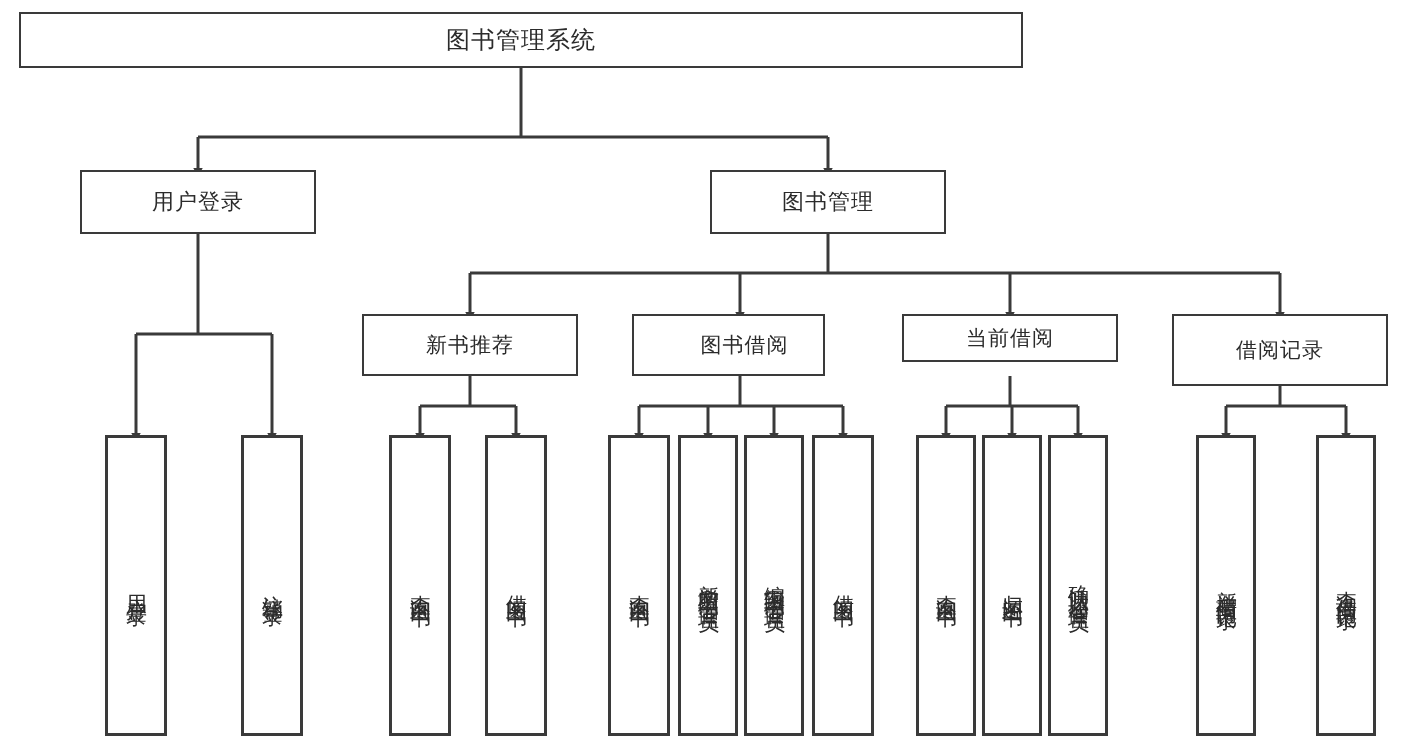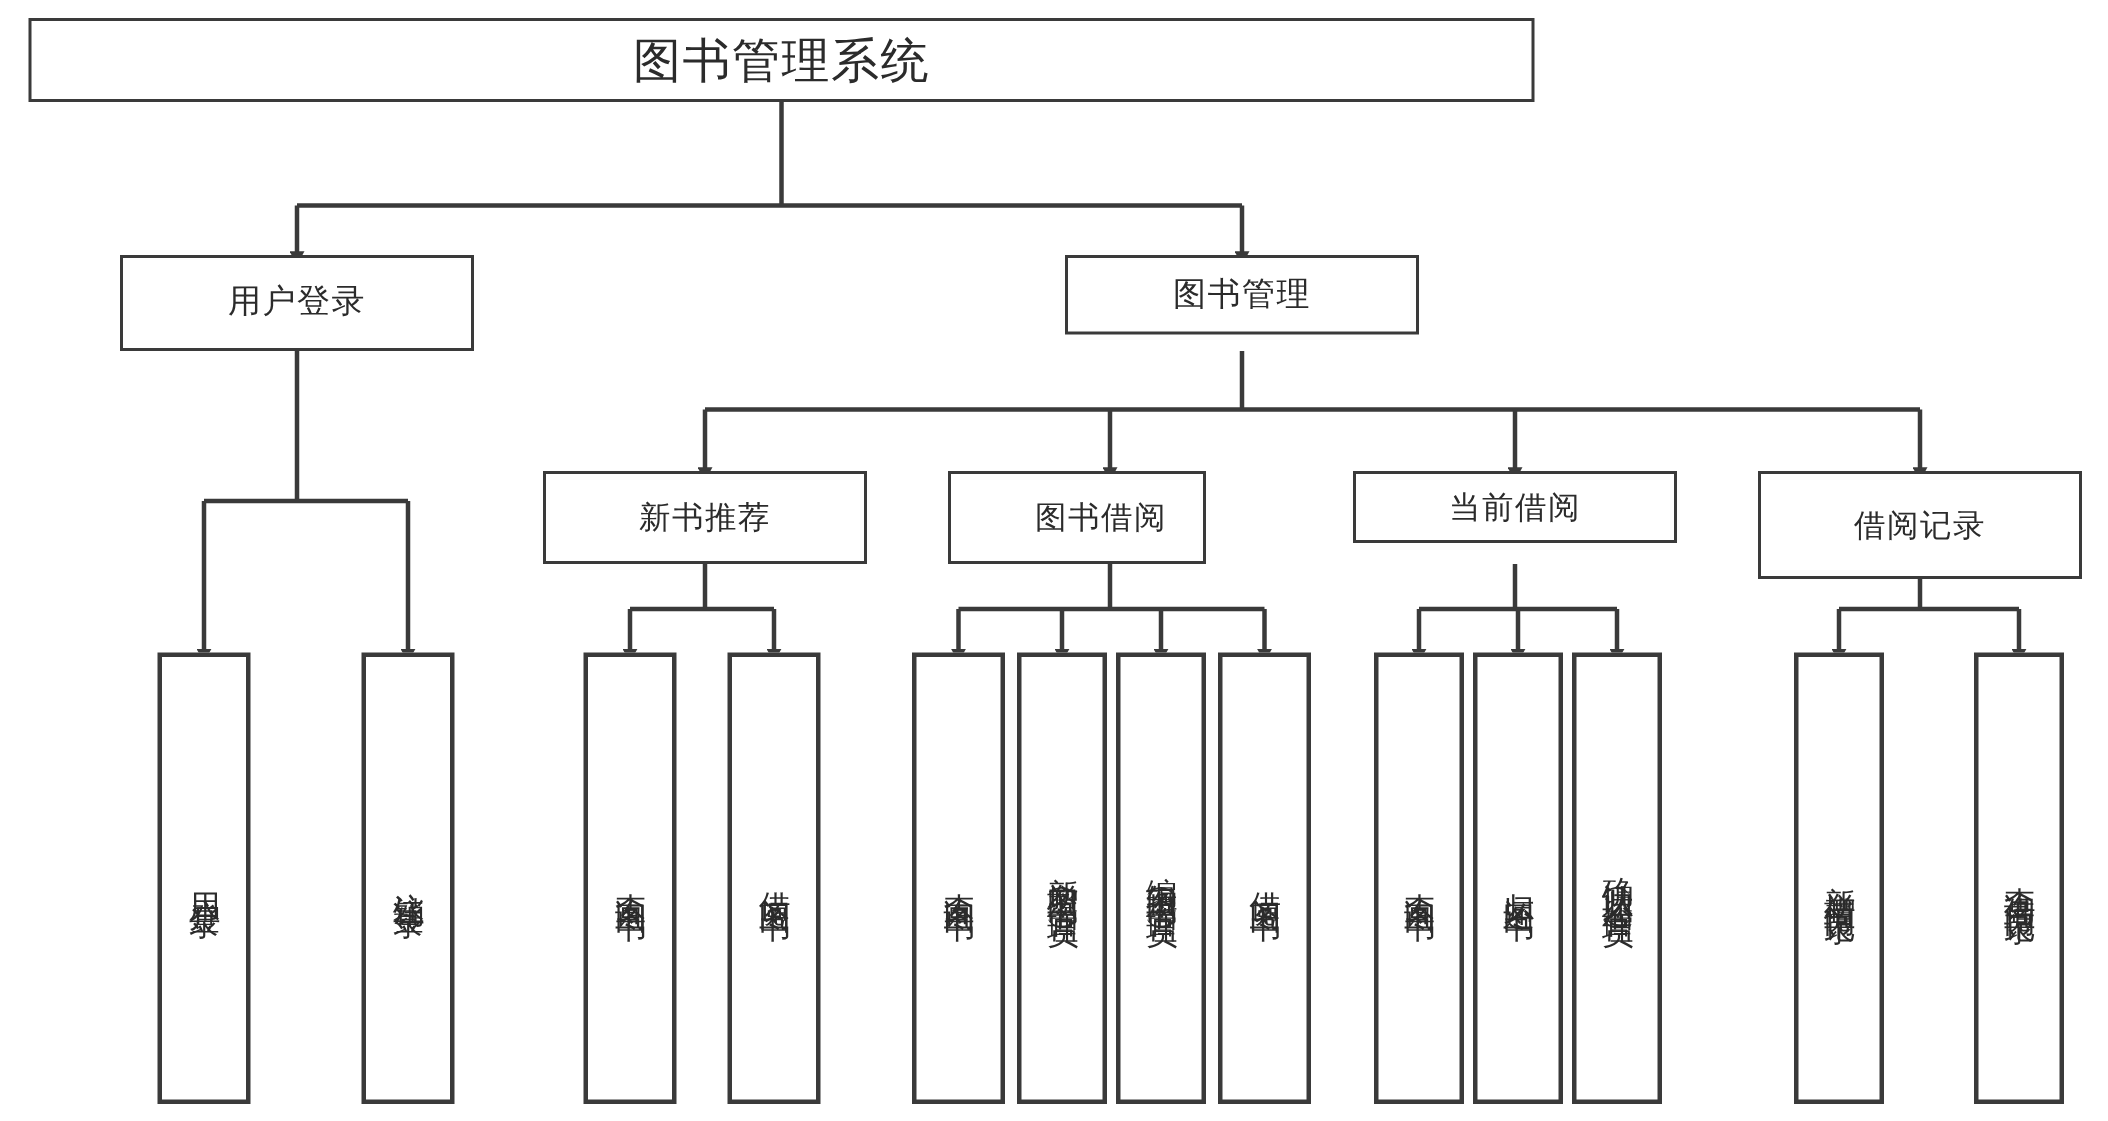--- a/index.html
+++ b/index.html
@@ -24,21 +24,21 @@
   .node{
     position:absolute;
     box-sizing:border-box;
     background:#ffffff;
     border:2px solid #3a3a3a;
     display:flex;
     align-items:center;
     justify-content:center;
     color:#2b2b2b;
   }
-  .node.level0{ font-size:32px; letter-spacing:1px;font-family:Liberation Serif, serif; }
+  .node.level0{ font-size:24px; letter-spacing:1px; }
   .node.level1{ font-size:22px; letter-spacing:1px; }
   .node.level2{ font-size:21px; letter-spacing:1px; }
   .node.leaf{
     border-width:3px;
     font-size:21px;
   }
   .node.leaf .vtext{
     writing-mode:vertical-rl;
     text-orientation:upright;
     letter-spacing:4px;
@@ -110,28 +110,28 @@
       </g>
   </svg>
 
   <div class="node level0" id="node-root" style="left: 19px; top: 12px; width: 1004px; height: 56px;">
     <span class="htext">图书管理系统</span>
   </div>
 
   <div class="node level1" id="node-user_login" style="left: 80px; top: 170px; width: 236px; height: 64px;">
     <span class="htext">用户登录</span>
   </div>
-  <div class="node level1" id="node-book_manage" style="left: 710px; top: 170px; width: 236px; height: 53px; justify-content: center;">
+  <div class="node level1" id="node-book_manage" style="left: 710px; top: 170px; width: 236px; height: 64px; justify-content: center;">
     <span class="htext">图书管理</span>
   </div>
 
   <div class="node level2" id="node-new_book_rec" style="left: 362px; top: 314px; width: 216px; height: 62px;">
     <span class="htext">新书推荐</span>
   </div>
-  <div class="node level2" id="node-book_borrow" style="left: 632px; top: 314px; width: 172px; height: 62px; padding-left: 32px;">
+  <div class="node level2" id="node-book_borrow" style="left: 632px; top: 314px; width: 193px; height: 62px; padding-left: 32px;">
     <span class="htext">图书借阅</span>
   </div>
   <div class="node level2" id="node-current_borrow" style="left: 902px; top: 314px; width: 216px; height: 48px;">
     <span class="htext">当前借阅</span>
   </div>
   <div class="node level2" id="node-borrow_record" style="left: 1172px; top: 314px; width: 216px; height: 72px;">
     <span class="htext">借阅记录</span>
   </div>
 
   <div id="leaf-layer">

